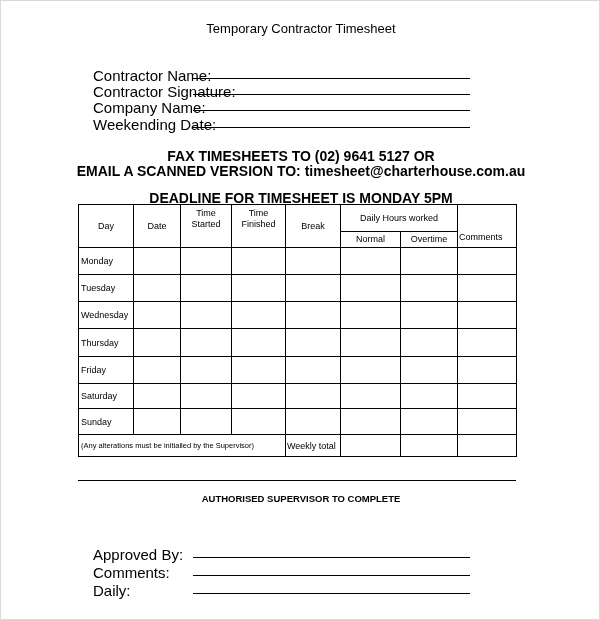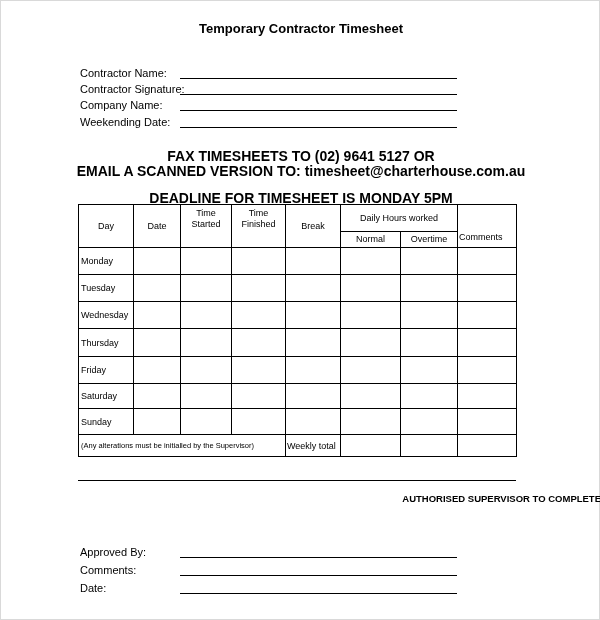--- a/index.html
+++ b/index.html
@@ -1,32 +1,32 @@
 <!DOCTYPE html>
 <html><head>
 <meta charset="utf-8">
 <style>
   html, body { margin:0; padding:0; background:#ffffff; }
   body { width:600px; height:620px; position:relative; overflow:hidden;
          font-family:"Liberation Sans", sans-serif; color:#000; }
   .page { position:absolute; left:0; top:0; width:598px; height:618px;
           border:1px solid #d9d9d9; background:#fff; }
   .title { position:absolute; top:20px; left:0; width:600px; text-align:center;
-           font-weight:bold; font-size:13px; }
-  .field-row { position:absolute; left:79px; width:380px; height:14px; font-size:11px;text-align:right; }
+           font-weight:normal; font-size:13px; }
+  .field-row { position:absolute; left:92px; width:380px; height:14px; font-size:15px;text-align:right; }
   .field-row .lbl { position:absolute; left:0; top:0; }
   .field-row .line { position:absolute; left:100px; width:277px; top:11px; border-bottom:1px solid #000; }
   .notice { position:absolute; left:0; width:600px; text-align:center; font-weight:bold; font-size:14px; }
   table.ts { position:absolute; left:77px; top:203px; border-collapse:collapse;
              font-size:9px; }
   table.ts td, table.ts th { border:1px solid #000; padding:0; font-weight:normal; }
   table.ts th { text-align:center; vertical-align:middle; line-height:11px; }
   table.ts td.day { padding-left:2px; text-align:left; }
   .hr { position:absolute; left:77px; top:479px; width:438px; border-top:1px solid #000; }
-  .sub { position:absolute; left:0; width:600px; text-align:right; font-weight:bold; }
+  .sub { position:absolute; left:0; width:600px; text-align:center; font-weight:bold; }
 </style>
 </head>
 <body>
 
 <div class="page">
 
   <div class="title">Temporary Contractor Timesheet</div>
 
   <div class="field-row" style="top:66px;">
     <span class="lbl">Contractor Name:</span>
@@ -160,17 +160,17 @@
 
   <div class="field-row" style="top:545px;">
     <span class="lbl">Approved By:</span>
     <span class="line"></span>
   </div>
   <div class="field-row" style="top:563px;">
     <span class="lbl">Comments:</span>
     <span class="line"></span>
   </div>
   <div class="field-row" style="top:581px;">
-    <span class="lbl">Date:</span>
+    <span class="lbl">Daily:</span>
     <span class="line"></span>
   </div>
 
 </div>
 
 </body></html>

